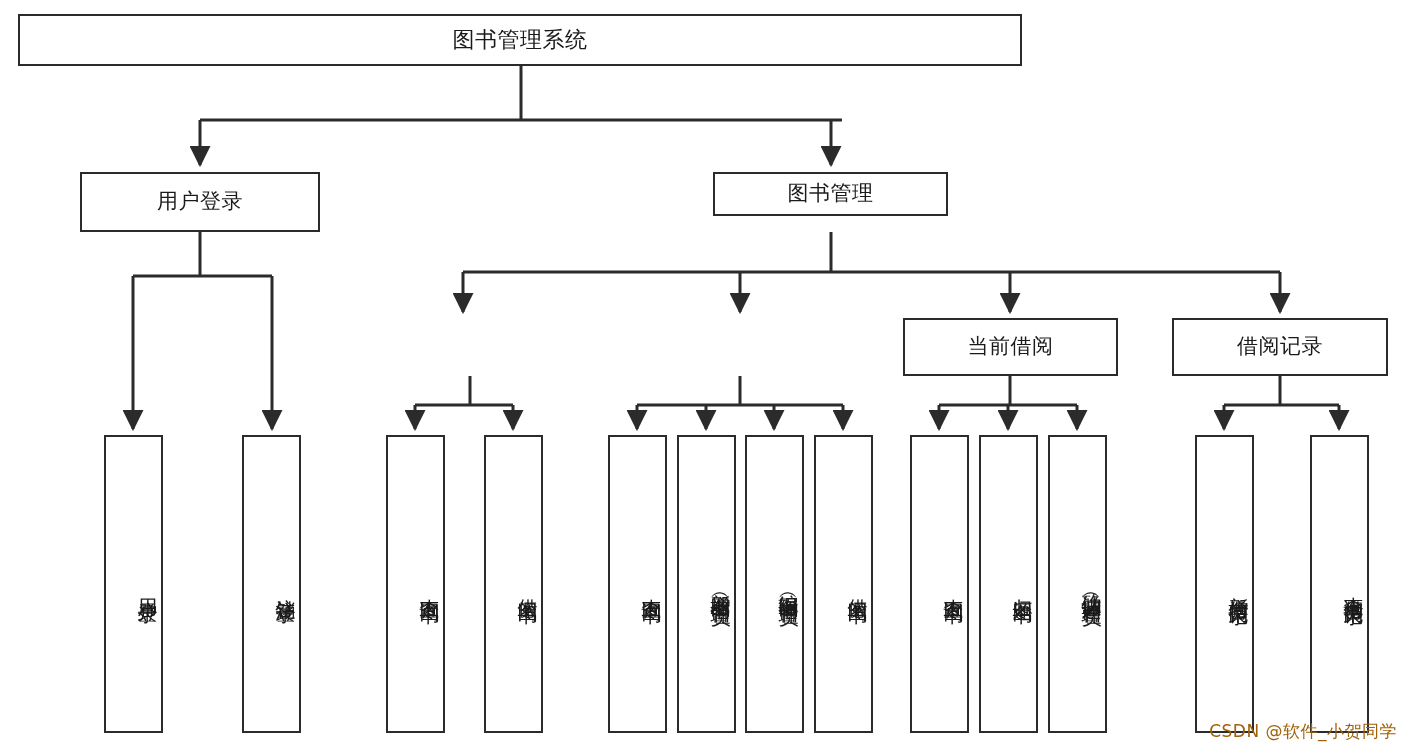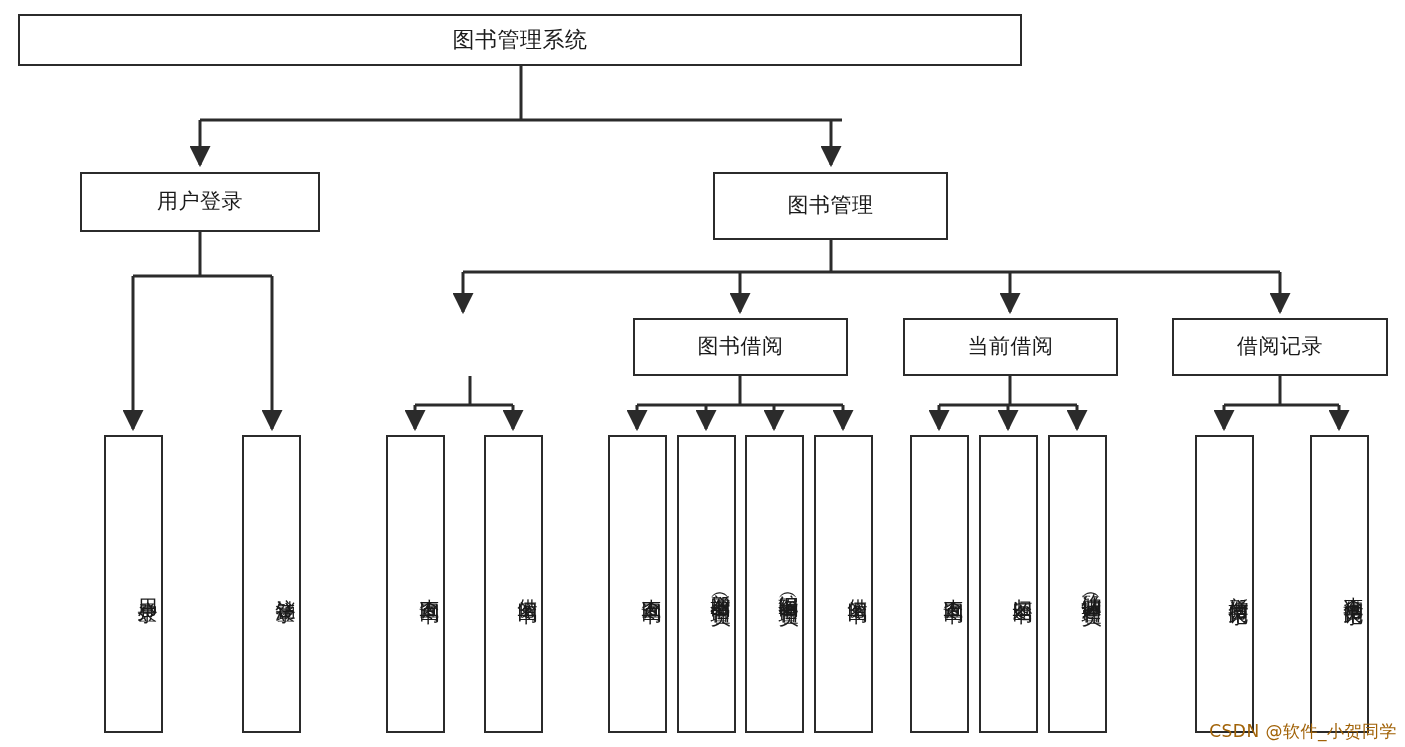--- a/index.html
+++ b/index.html
@@ -124,27 +124,24 @@
     </g>
   </svg>
 
   <div class="node horiz root" style="left:18px;top:14px;width:1004px;height:52px;">
     <span>图书管理系统</span>
   </div>
 
   <div class="node horiz" style="left:80px;top:172px;width:240px;height:60px;">
     <span>用户登录</span>
   </div>
-  <div class="node horiz" style="left:713px;top:172px;width:235px;height:68px;">
+  <div class="node horiz" style="left:713px;top:172px;width:235px;height:44px;">
     <span>图书管理</span>
   </div>
 
-  <div class="node horiz" style="left:633px;top:318px;width:215px;height:58px;">
-    <span>图书借阅</span>
-  </div>
   <div class="node horiz" style="left:903px;top:318px;width:215px;height:58px;">
     <span>当前借阅</span>
   </div>
   <div class="node horiz" style="left:1172px;top:318px;width:216px;height:58px;">
     <span>借阅记录</span>
   </div>
 
   <div class="node vert" style="left:104px;top:435px;width:59px;height:298px;">
     <span class="vlabel">用户登录</span>
   </div>

